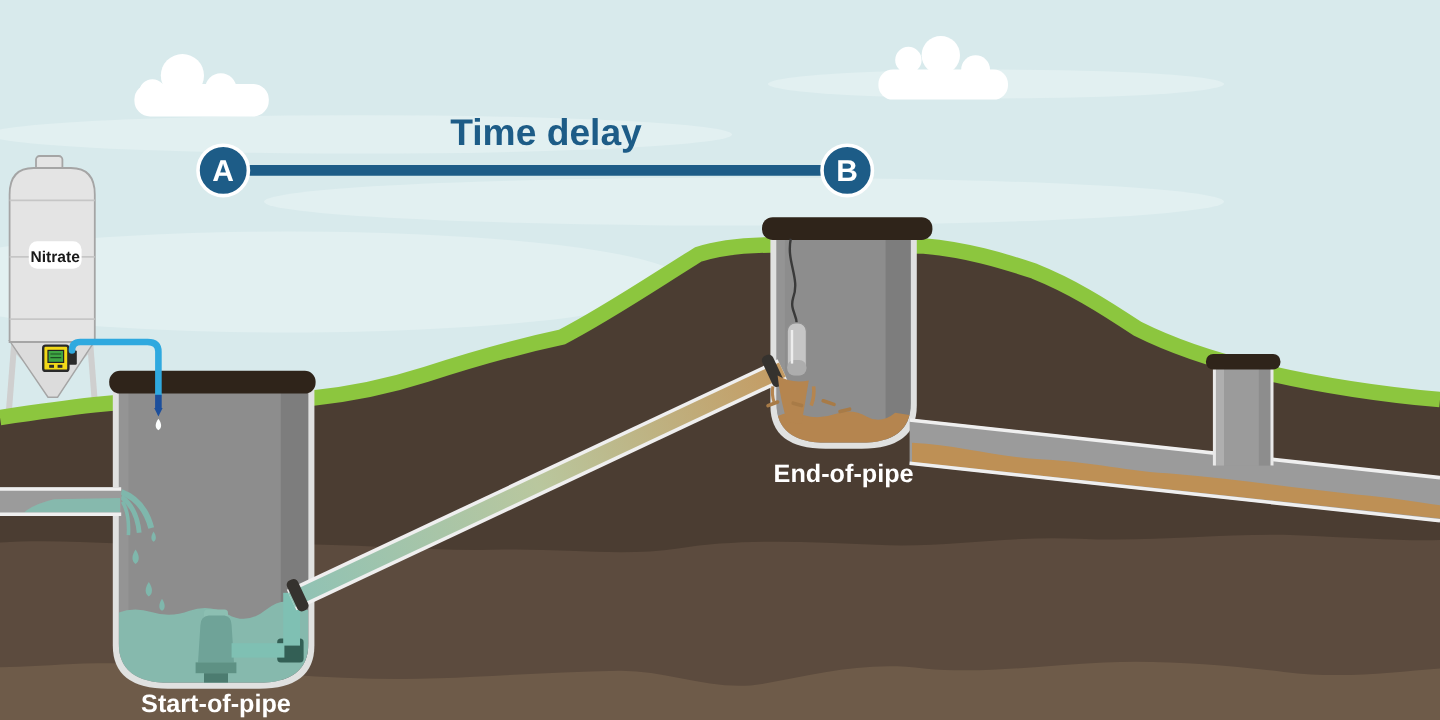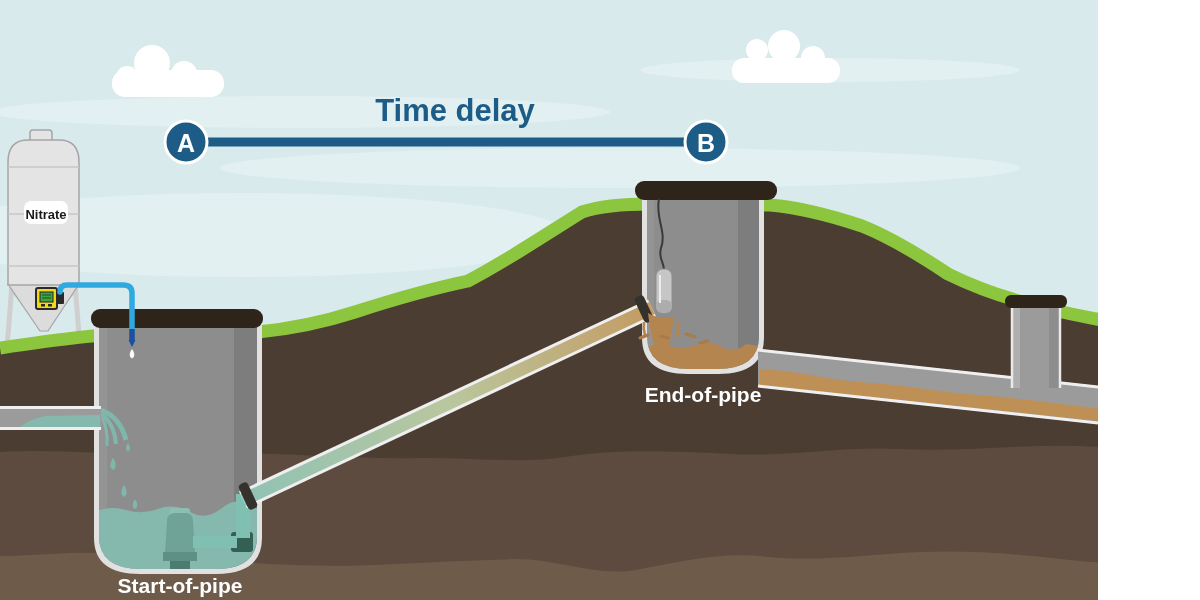--- a/index.html
+++ b/index.html
@@ -11,21 +11,21 @@
     --pumpBody:#6FA398; --pumpTop:#8CBFB2; --pumpBase:#5E9184; --pumpFoot:#4C7C70;
     --pipeTeal:#7FC0B3; --elbow:#335F55;
     --pipeGradTeal:#8FC2B5; --pipeGradMid:#B9C79E; --pipeGradTan:#C49B63;
     --tank:#E4E4E4; --tankOutline:#A5A5A5; --seam:#C6C6C6; --leg:#CFCFCF; --hopper:#DCDCDC;
     --deviceYellow:#F2D918; --deviceScreen:#3FA544; --deviceDark:#2A2A2A;
     --tubeBlue:#2FA9DF; --tubeTip:#1C4F9C;
     --sensor:#C6C6C6; --sensorShade:#ADADAD; --cable:#3A3A3A;
     --labelWhite:#FFFFFF; --textDark:#1A1A1A; --collar:#35322E;
   }
   html,body{margin:0;padding:0;background:#fff;}
-  .stage{position:relative;width:1098px;height:600px;overflow:hidden;}
+  .stage{position:relative;width:1200px;height:600px;overflow:hidden;}
   svg{display:block;width:1200px;height:600px;}
   text{font-family:"Liberation Sans","DejaVu Sans",sans-serif;font-weight:bold;}
   .f-sky{fill:var(--sky)} .f-streak{fill:var(--skyStreak)} .f-cloud{fill:var(--cloud)}
   .f-accent{fill:var(--accent)} .s-accent{stroke:var(--accent)}
   .s-grass{stroke:var(--grass);fill:none}
   .f-soil{fill:var(--soilDark)} .f-soilMid{fill:var(--soilMid)} .f-soilLight{fill:var(--soilLight)}
   .f-border{fill:var(--wellBorder)} .f-well{fill:var(--wellGray)}
   .f-wellDark{fill:var(--wellGrayDark)} .f-wellLight{fill:var(--wellGrayLight)}
   .f-lid{fill:var(--lid)} .f-pipe{fill:var(--pipeGray)}
   .s-pipeOutline{stroke:var(--pipeOutline);fill:none}

